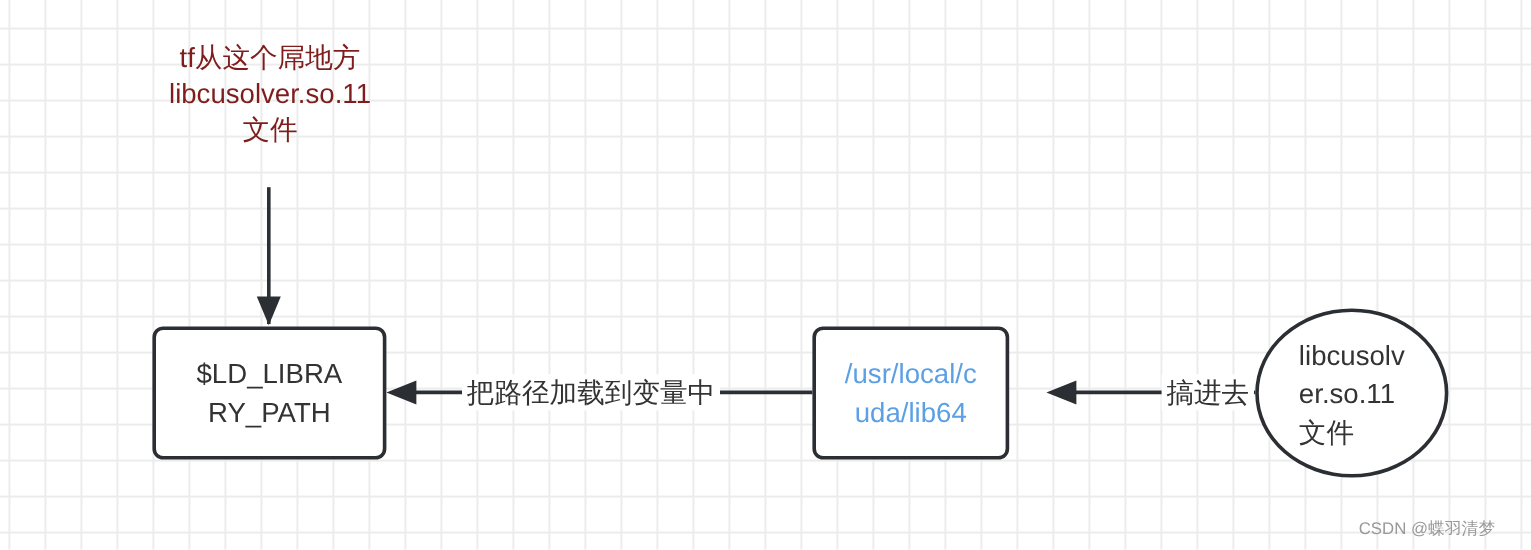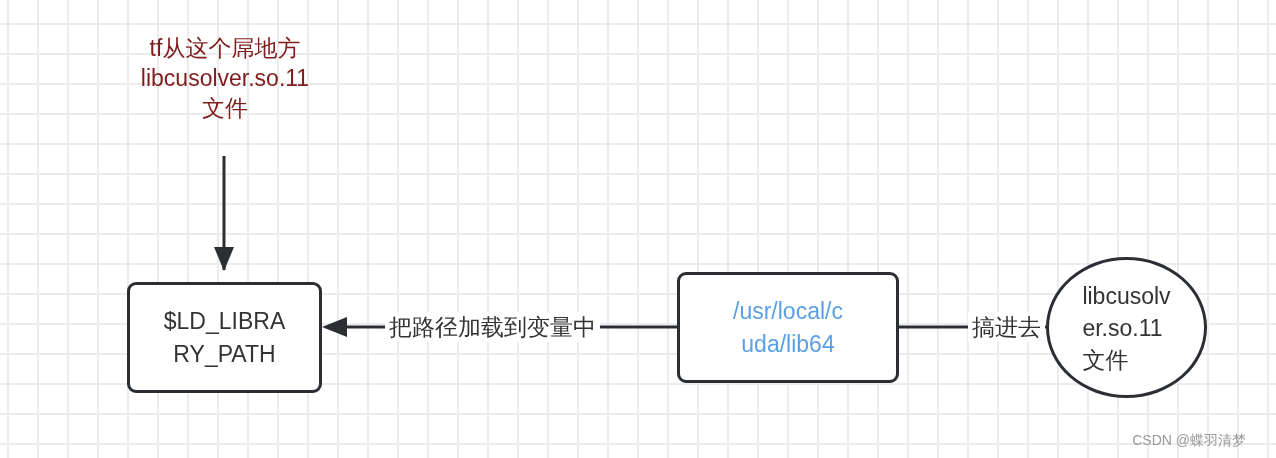--- a/index.html
+++ b/index.html
@@ -61,30 +61,30 @@
   <line x1="1046" y1="327" x2="895" y2="327" stroke="#2b2e33" stroke-width="3"></line>
   <path d="M872,327 L897,317 L897,337 z" fill="#2b2e33"></path>
 </svg>
 
 <div class="label-text" style="left:114px; top:33px; width:222px;">
   <div>tf从这个屌地方</div>
   <div>libcusolver.so.11</div>
   <div>文件</div>
 </div>
 
-<div class="box" style="left:127px; top:282px; width:195px; height:111px;">
+<div class="box" style="left:127px; top:272px; width:195px; height:111px;">
   <div>
     <span>$LD_LIBRA</span>
     <span>RY_PATH</span>
   </div>
 </div>
 
 <div class="edge-label" style="left:385px; top:312px;">把路径加载到变量中</div>
 
-<div class="box" style="left:677px; top:272px; width:222px; height:111px; color:#5b9fe5;">
+<div class="box" style="left:677px; top:272px; width:164px; height:111px; color:#5b9fe5;">
   <div>
     <span>/usr/local/c</span>
     <span>uda/lib64</span>
   </div>
 </div>
 
 <div class="edge-label" style="left:968px; top:312px;">搞进去</div>
 
 <div class="ellipse" style="left:1046px; top:257px; width:161px; height:141px;">
   <div>

